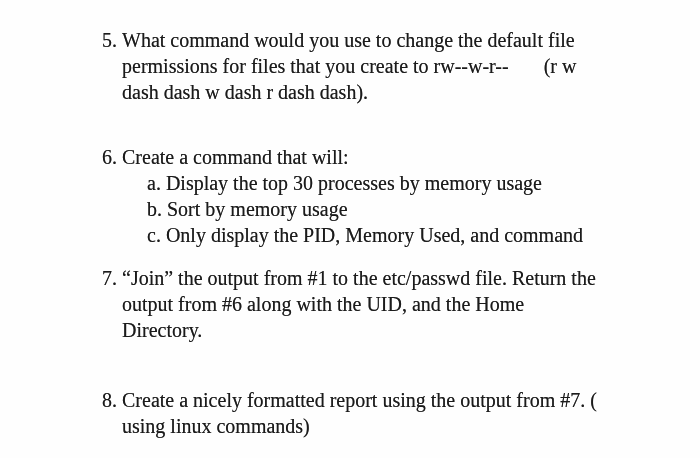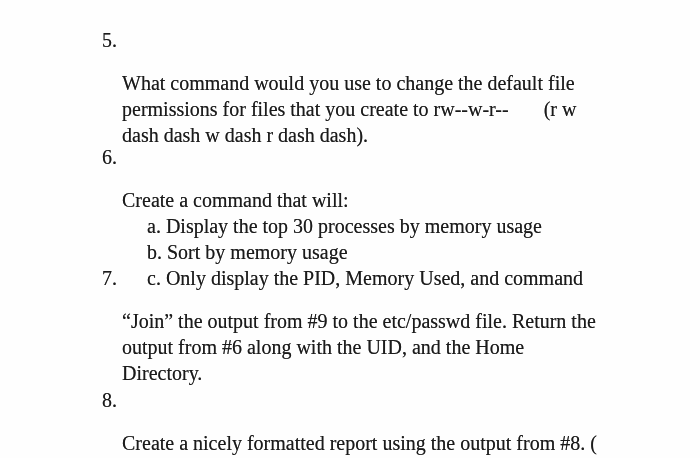--- a/index.html
+++ b/index.html
@@ -32,21 +32,20 @@
     text-shadow: 0 0 0.6px rgba(27,27,27,0.65);
   }
   .q-num {
     flex: 0 0 20px;
     width: 20px;
     white-space: nowrap;
   }
   .q-text {
     flex: 1 1 auto;
     white-space: pre-wrap;
-    margin-top: 43px;
   }
   .q5 { top: 27px;  }
   .q6 { top: 144px; }
   .q7 { top: 265px; }
   .q8 { top: 387px; }
 </style>
 </head>
 <body>
 
 <div class="page">
@@ -61,24 +60,24 @@
   <div class="q-item q6">
     <span class="q-num">6.</span>
     <div class="q-text">Create a command that will:
      a. Display the top 30 processes by memory usage
      b. Sort by memory usage
      c. Only display the PID, Memory Used, and command</div>
   </div>
 
   <div class="q-item q7">
     <span class="q-num">7.</span>
-    <div class="q-text">“Join” the output from #9 to the etc/passwd file. Return the
+    <div class="q-text">“Join” the output from #1 to the etc/passwd file. Return the
 output from #6 along with the UID, and the Home
 Directory.</div>
   </div>
 
   <div class="q-item q8">
     <span class="q-num">8.</span>
-    <div class="q-text">Create a nicely formatted report using the output from #8. (
+    <div class="q-text">Create a nicely formatted report using the output from #7. (
 using linux commands)</div>
   </div>
 
 </div>
 
 </body></html>

